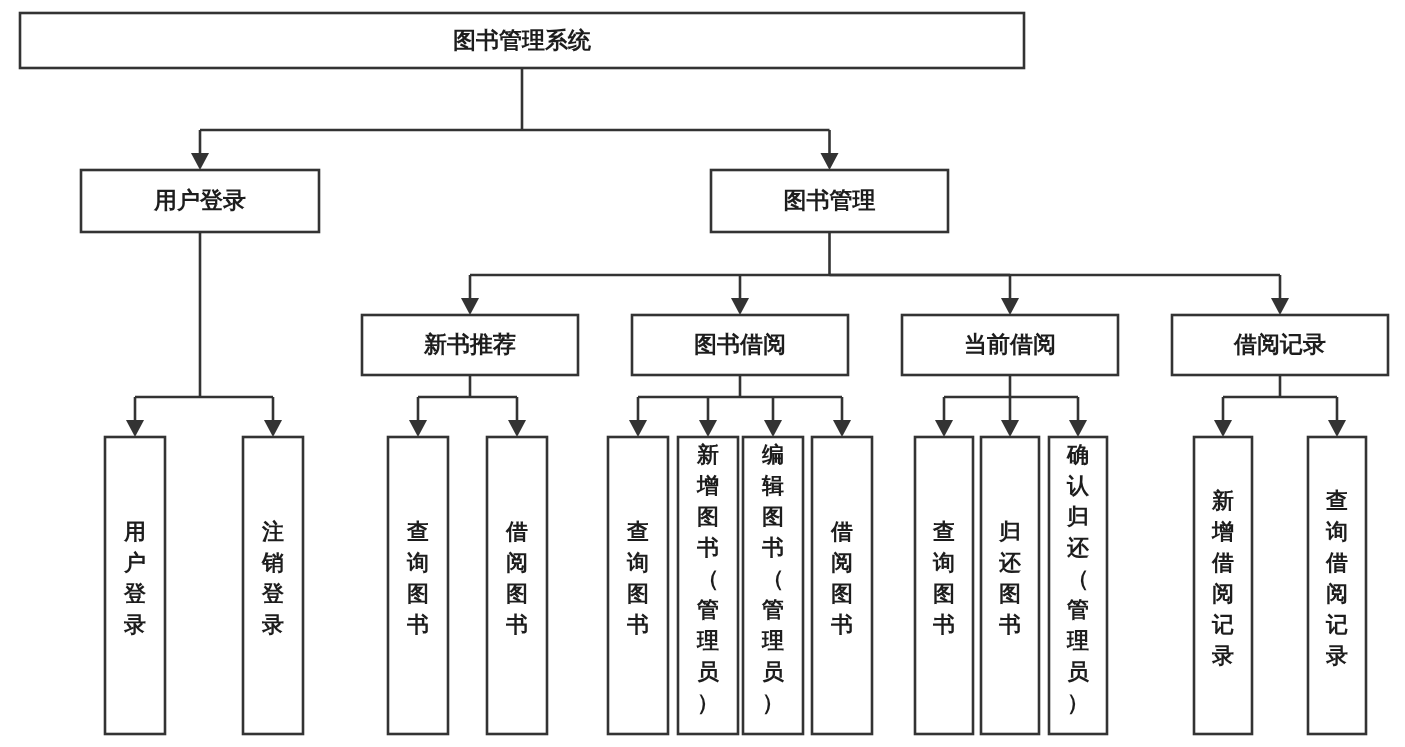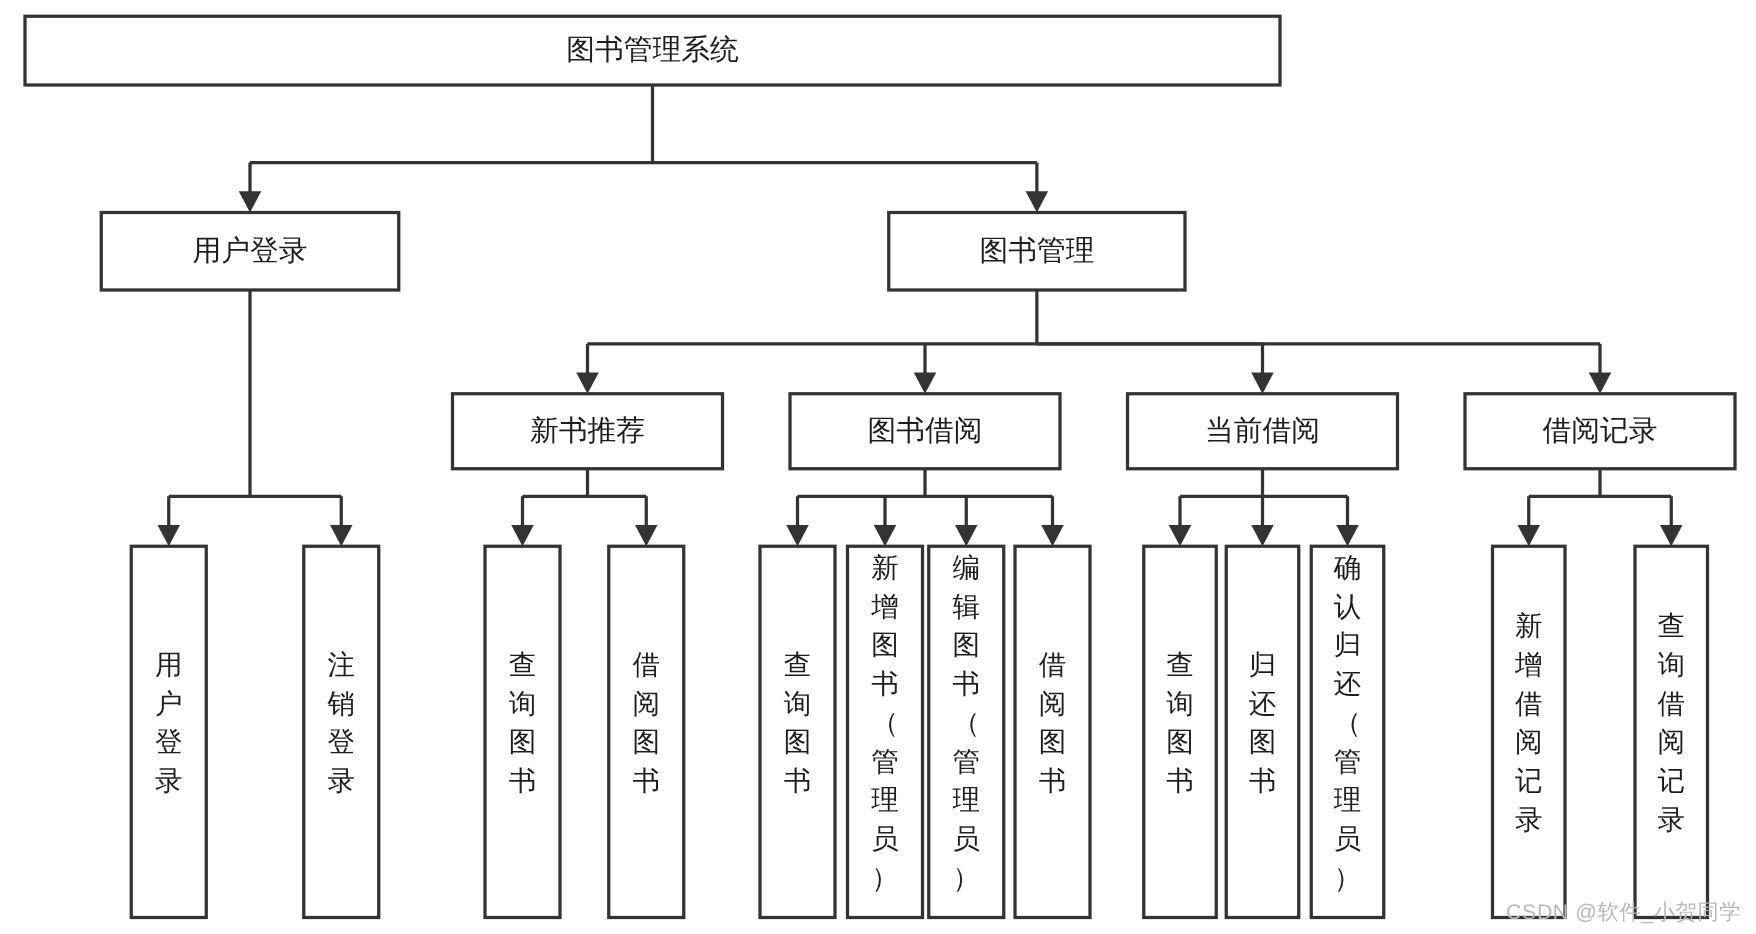--- a/index.html
+++ b/index.html
@@ -13,20 +13,21 @@
     font-family: "Liberation Sans", "DejaVu Sans", sans-serif;
     overflow: hidden;
     position: relative;
   }
   #diagram-root {
     position: absolute;
     left: 0;
     top: 0;
     width: 1405px;
     height: 747px;
+    font-weight: bold;
   }
   svg.diagram {
     display: block;
     width: 1405px;
     height: 747px;
   }
   .node-box {
     fill: #ffffff;
     stroke: #333333;
     stroke-width: 2.6;
@@ -223,14 +224,13 @@
         <g>
           <rect x="1194" y="437" width="58" height="297" class="node-box"></rect>
           <text x="1223" class="node-label-vertical"><tspan x="1223" y="508">新</tspan><tspan x="1223" y="539">增</tspan><tspan x="1223" y="570">借</tspan><tspan x="1223" y="601">阅</tspan><tspan x="1223" y="632">记</tspan><tspan x="1223" y="663">录</tspan></text>
         </g>
         <g>
           <rect x="1308" y="437" width="58" height="297" class="node-box"></rect>
           <text x="1337" class="node-label-vertical"><tspan x="1337" y="508">查</tspan><tspan x="1337" y="539">询</tspan><tspan x="1337" y="570">借</tspan><tspan x="1337" y="601">阅</tspan><tspan x="1337" y="632">记</tspan><tspan x="1337" y="663">录</tspan></text>
         </g>
       </g>
   </svg>
-  <div class="watermark">CSDN @软件_小贺同学</div>
 </div>
 
 </body></html>

